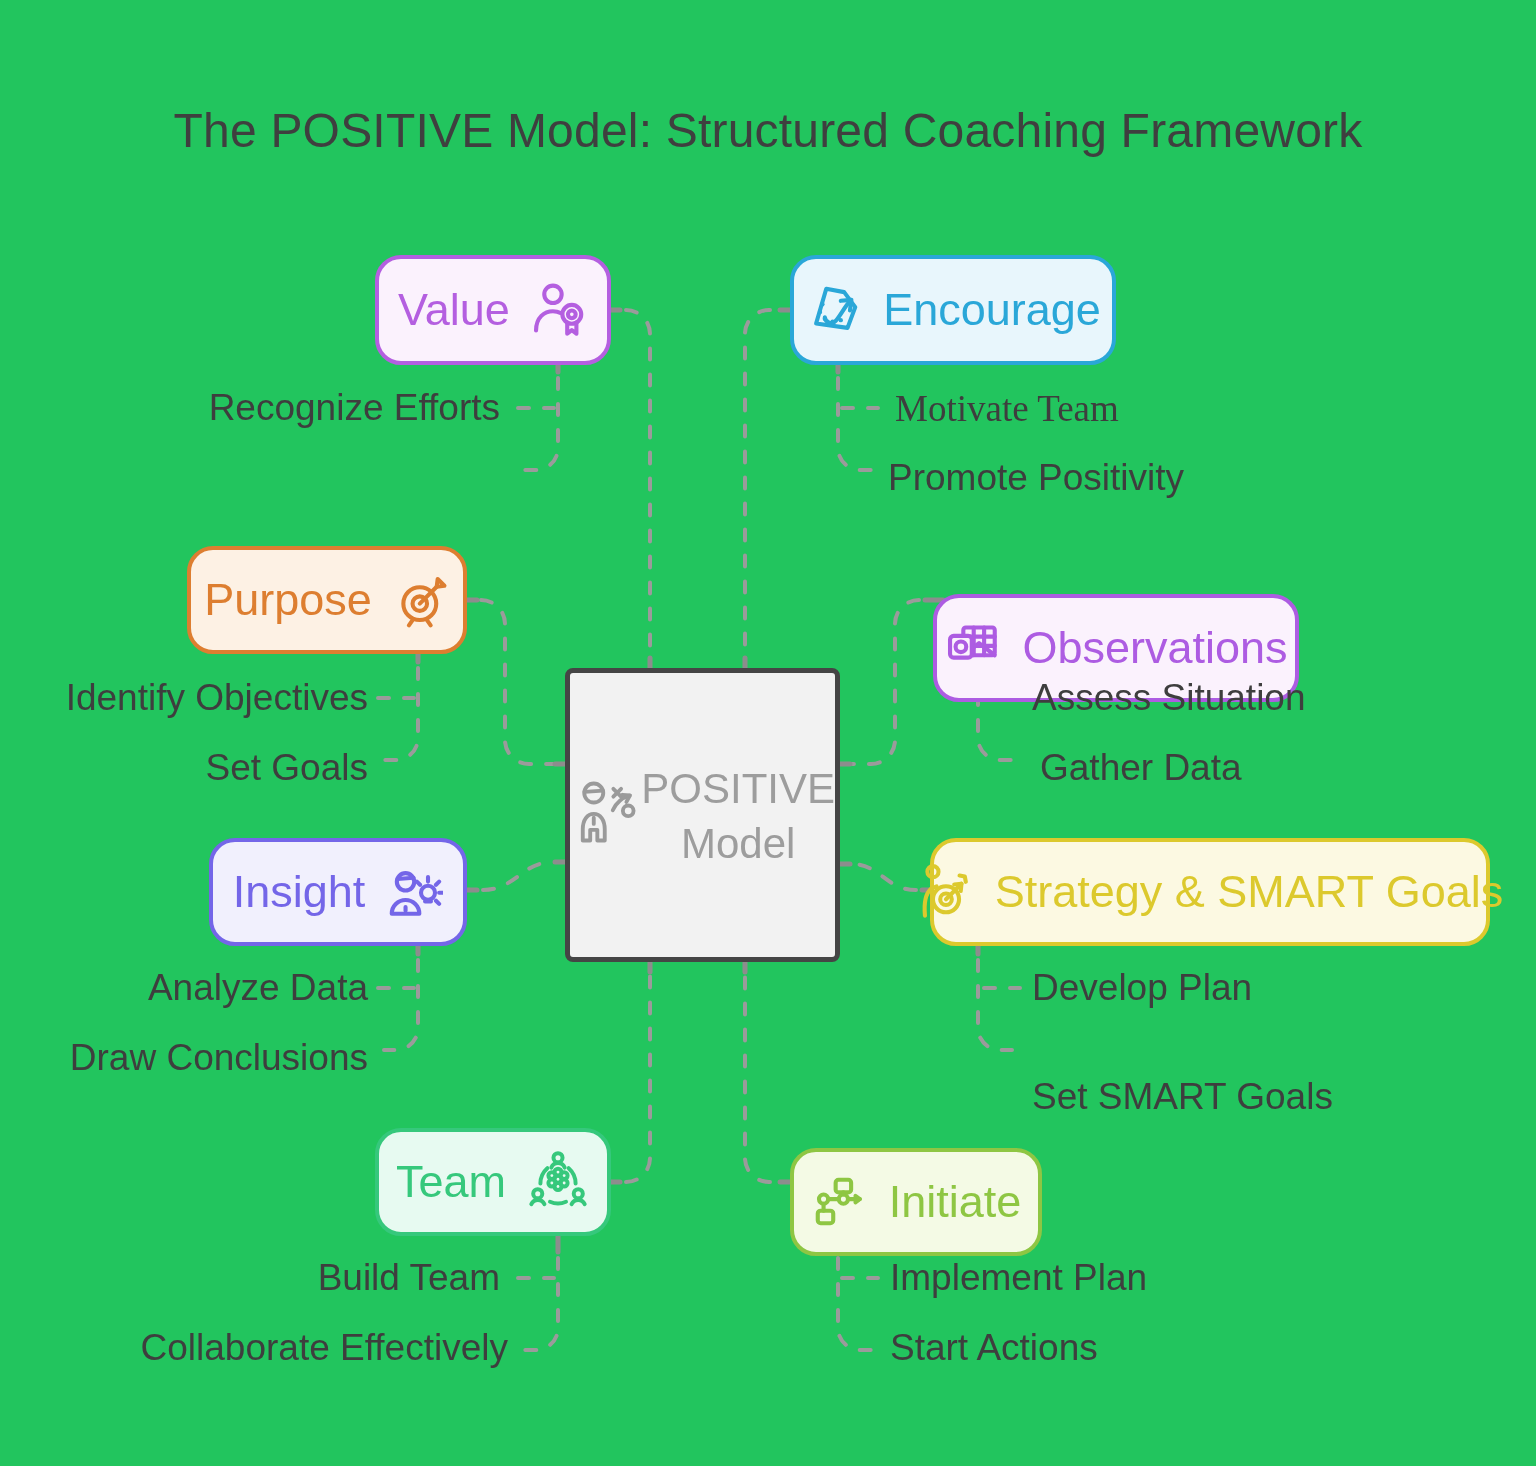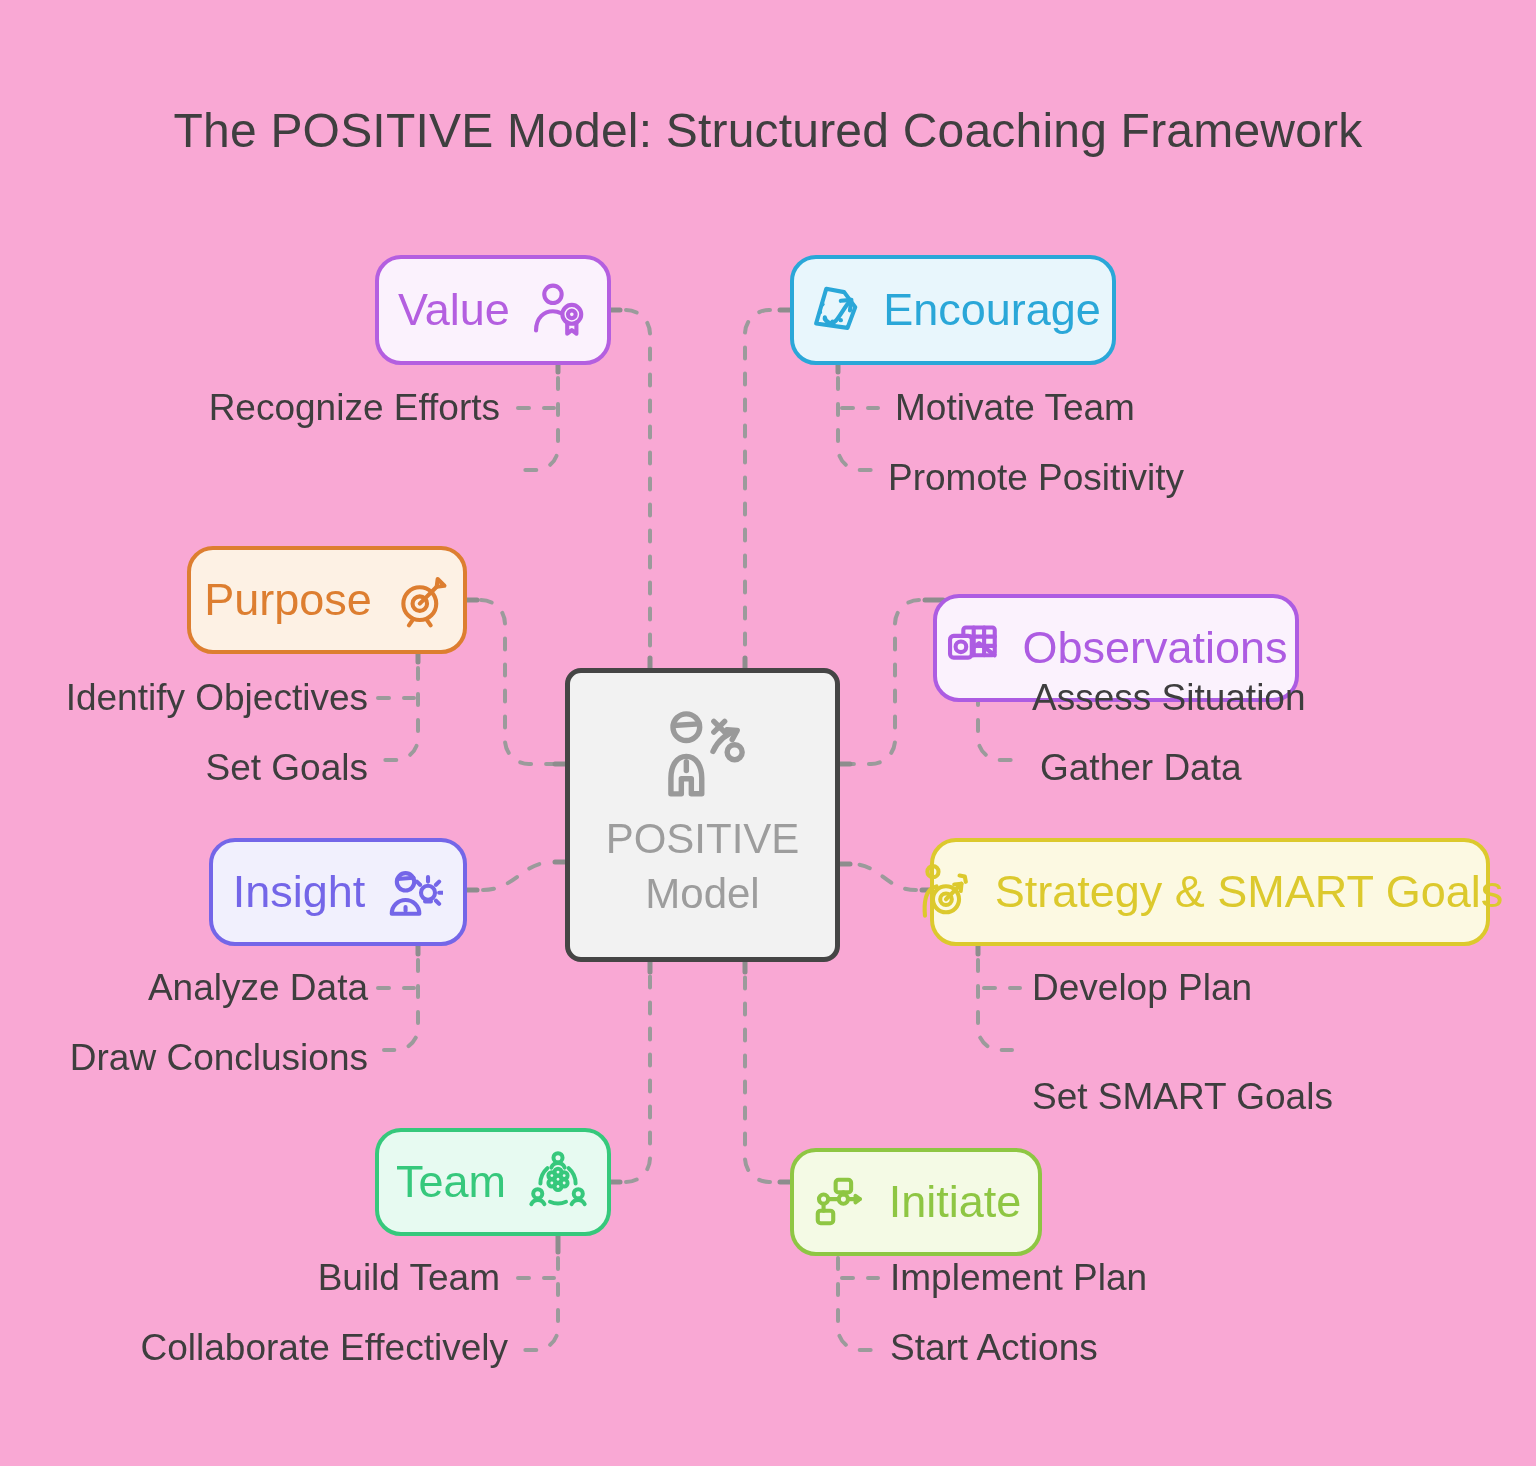--- a/index.html
+++ b/index.html
@@ -1,16 +1,16 @@
 <!DOCTYPE html>
 <html><head>
 <meta charset="utf-8">
 <style>
   html,body{margin:0;padding:0;background:#ffffff;}
-  .canvas{position:relative;width:1536px;height:1466px;background:#f9a8d4;
+  .canvas{position:relative;width:1536px;height:1466px;background:#22c55e;
           font-family:"Liberation Sans", sans-serif;overflow:hidden;}
   .title{position:absolute;left:0;top:103px;width:100%;text-align:center;
          font-size:48px;font-weight:500;color:#3f3f3f;letter-spacing:.2px;}
   
   .wires{position:absolute;left:0;top:0;width:1536px;height:1466px;}
   .dashed{stroke:var(--dash,#9b9b9b);}
   .stubs{stroke:var(--stub,#8d8d8d);}
   
   .node{position:absolute;display:flex;align-items:center;justify-content:center;gap:20px;
         border:4.5px solid var(--c,#888);background:var(--bg,#fff);color:var(--c,#888);
@@ -21,28 +21,28 @@
   #node-value{left:375px;top:255px;width:236px;height:110px;}
   #node-encourage{left:790px;top:255px;width:326px;height:110px;}
   #node-purpose{left:187px;top:546px;width:280px;height:108px;}
   #node-observations{left:933px;top:546px;width:366px;height:108px;margin-top:48px;}
   #node-insight{left:209px;top:838px;width:258px;height:108px;}
   #node-strategy{left:930px;top:838px;width:560px;height:108px;}
   #node-team{left:375px;top:1128px;width:236px;height:108px;}
   #node-initiate{left:790px;top:1148px;width:252px;height:108px;}
   
   .center-box{position:absolute;left:565px;top:668px;width:275px;height:294px;
-        border:5px solid #454545;background:#f2f2f2;border-radius:16px;box-sizing:border-box;
-        display:flex;flex-direction:column;align-items:center;justify-content:center;color:#9a9a9a;}
+        border:5px solid #454545;background:#f2f2f2;border-radius:8px;box-sizing:border-box;
+        display:flex;align-items:center;justify-content:center;color:#9a9a9a;}
   .center-box svg{width:118px;height:100px;}
   .center-text{font-size:42px;font-weight:500;color:var(--cc,#9d9d9d);text-align:center;line-height:1.3;margin-top:4px;}
   
   .sub{position:absolute;font-size:37px;color:#3e3e3e;white-space:nowrap;transform:translateY(-50%);}
   #sub-value-0{right:1036px;top:408px;}      #sub-value-1{right:1036px;top:478px;}
-  #sub-encourage-0{left:895px;top:408px;}    #sub-encourage-1{left:888px;top:478px;}
+  #sub-encourage-0{left:895px;top:408px;font-family:Liberation Serif, serif;}    #sub-encourage-1{left:888px;top:478px;}
   #sub-purpose-0{right:1168px;top:698px;}    #sub-purpose-1{right:1168px;top:768px;}
   #sub-observations-0{left:1032px;top:698px;}#sub-observations-1{left:1040px;top:768px;}
   #sub-insight-0{right:1168px;top:988px;}    #sub-insight-1{right:1168px;top:1058px;}
   #sub-strategy-0{left:1032px;top:988px;}    #sub-strategy-1{left:1032px;top:1058px;margin-top:39px;}
   #sub-team-0{right:1036px;top:1278px;}      #sub-team-1{right:1028px;top:1348px;}
   #sub-initiate-0{left:890px;top:1278px;}    #sub-initiate-1{left:890px;top:1348px;}
 </style>
 </head>
 <body style="--dash: #9b9b9b; --stub: #8d8d8d;">
 

